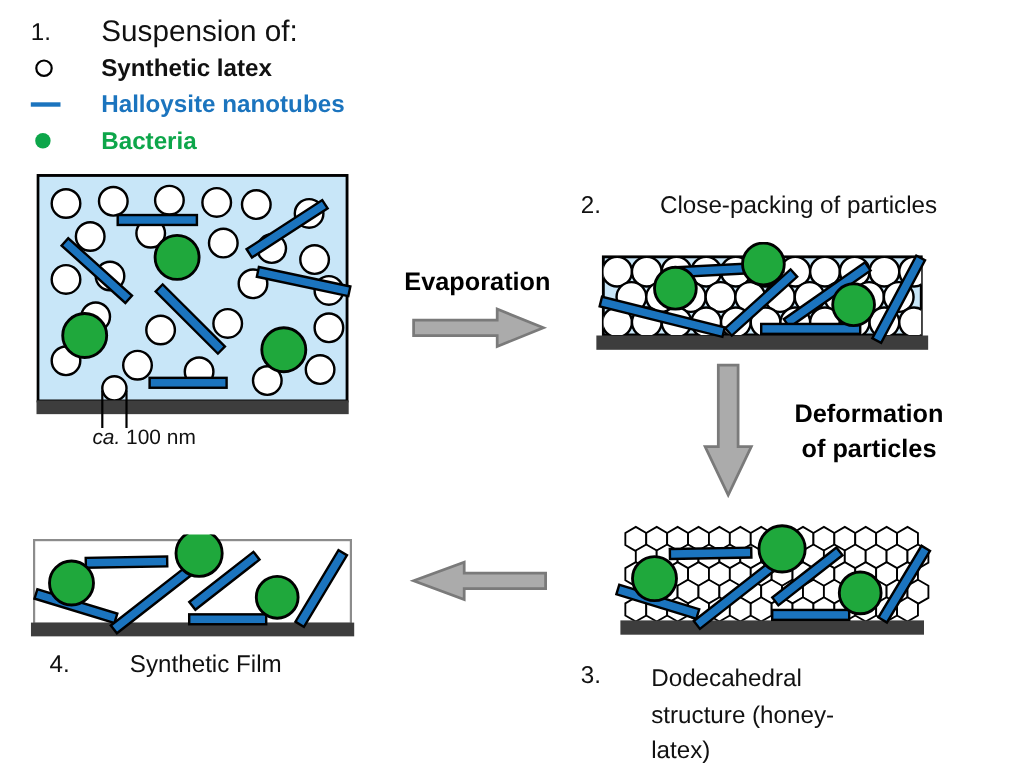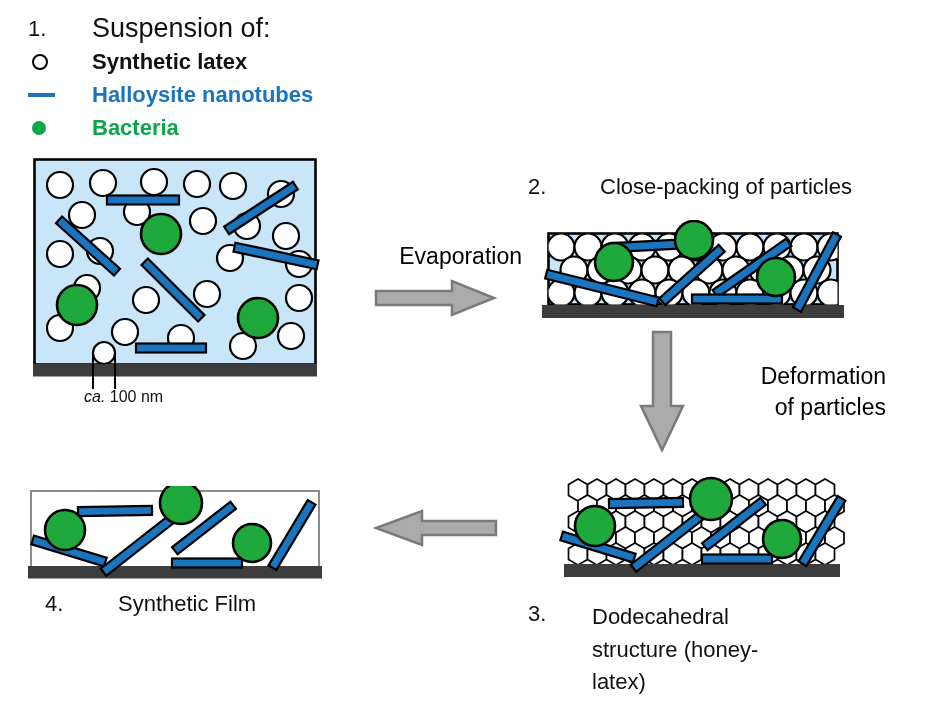--- a/index.html
+++ b/index.html
@@ -33,22 +33,22 @@
   .hexcell{fill:#ffffff;stroke:var(--outline-black);stroke-width:1.7;}
   .tick{stroke:var(--outline-black);stroke-width:2;}
   .arrowshape{fill:var(--arrow-fill);stroke:var(--arrow-stroke);stroke-width:2.5;}
 
   
   .step-row{display:flex;font-size:22px;color:#111;}
   .num-col2{flex:0 0 72px;}
   .num-col3{flex:0 0 64px;}
   .num-col4{flex:0 0 73px;}
   .step3-lines{line-height:32.5px;}
-  .arrow-label{font-weight:normal;font-size:23px;color:#000;text-align:right;line-height:31px;}
-  #scale-note{font-size:16px;color:#111;}
+  .arrow-label{font-weight:bold;font-size:23px;color:#000;text-align:center;line-height:31px;}
+  #scale-note{font-size:19px;color:#111;}
 </style>
 </head>
 <body>
 
 <div id="stage">
 
   <div id="legend" class="abs">
     <div class="legend-row">
       <span class="sym-col legend-num">1.</span>
       <span class="legend-title">Suspension of:</span>

